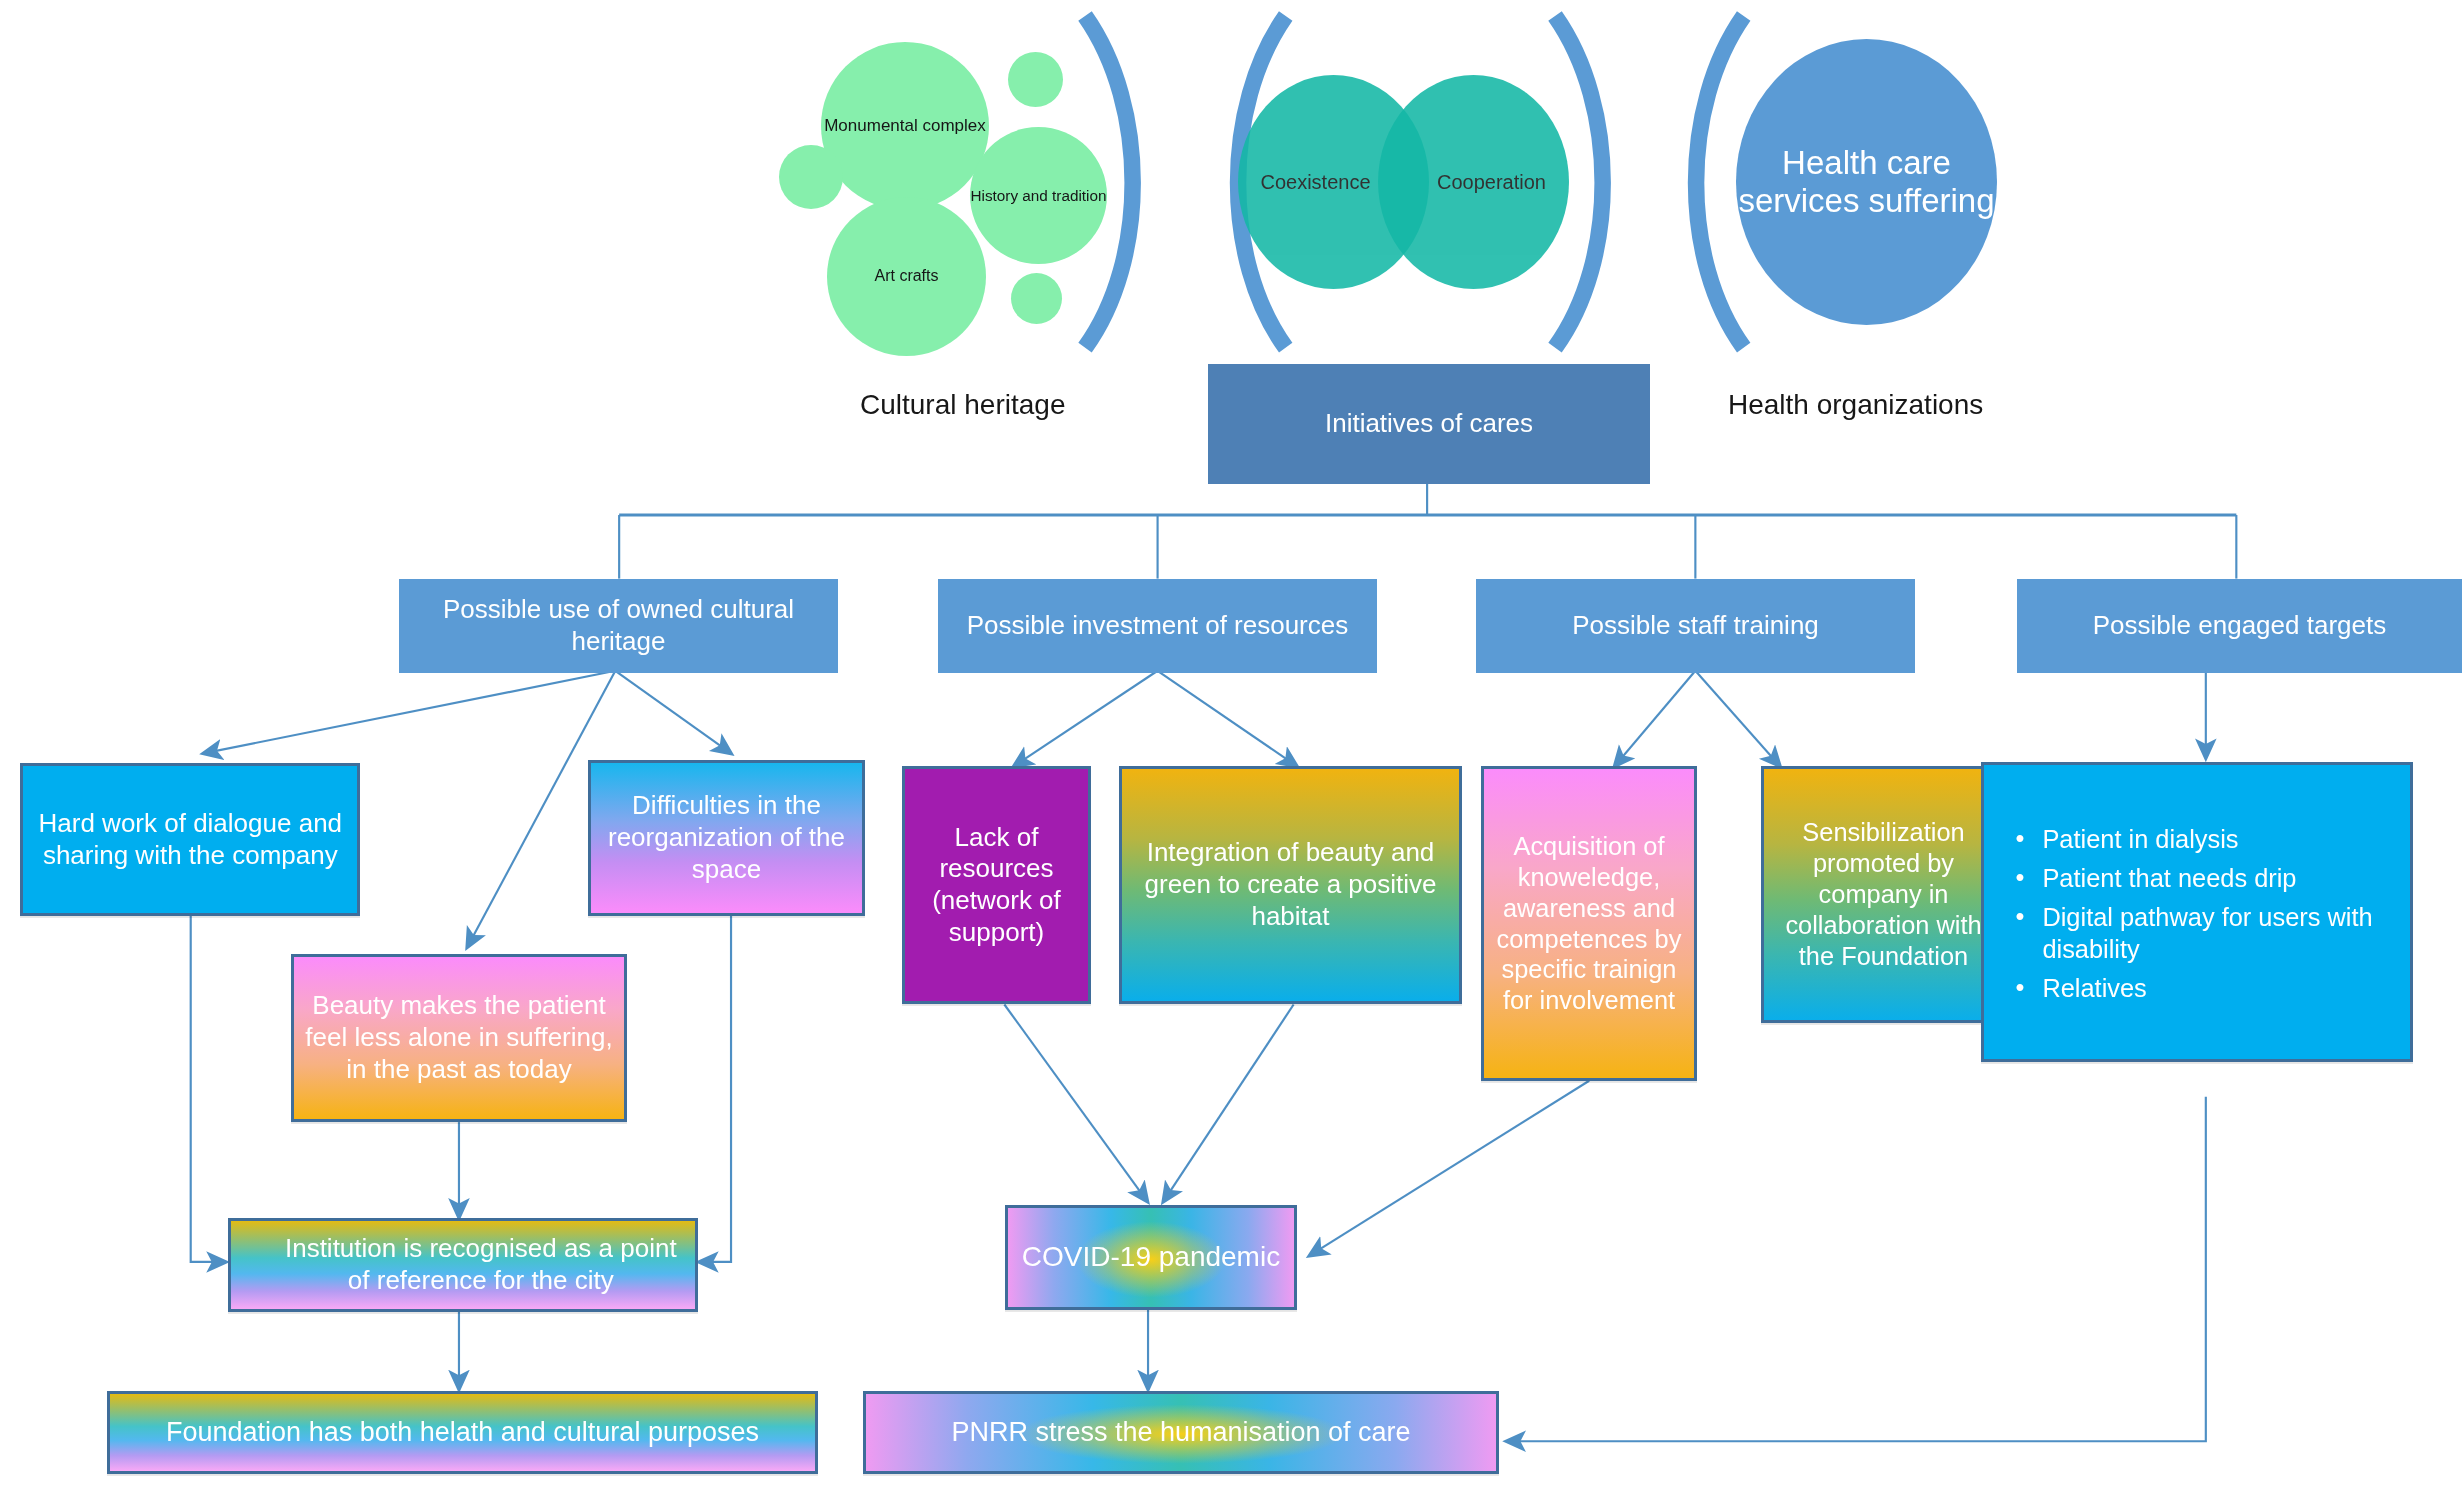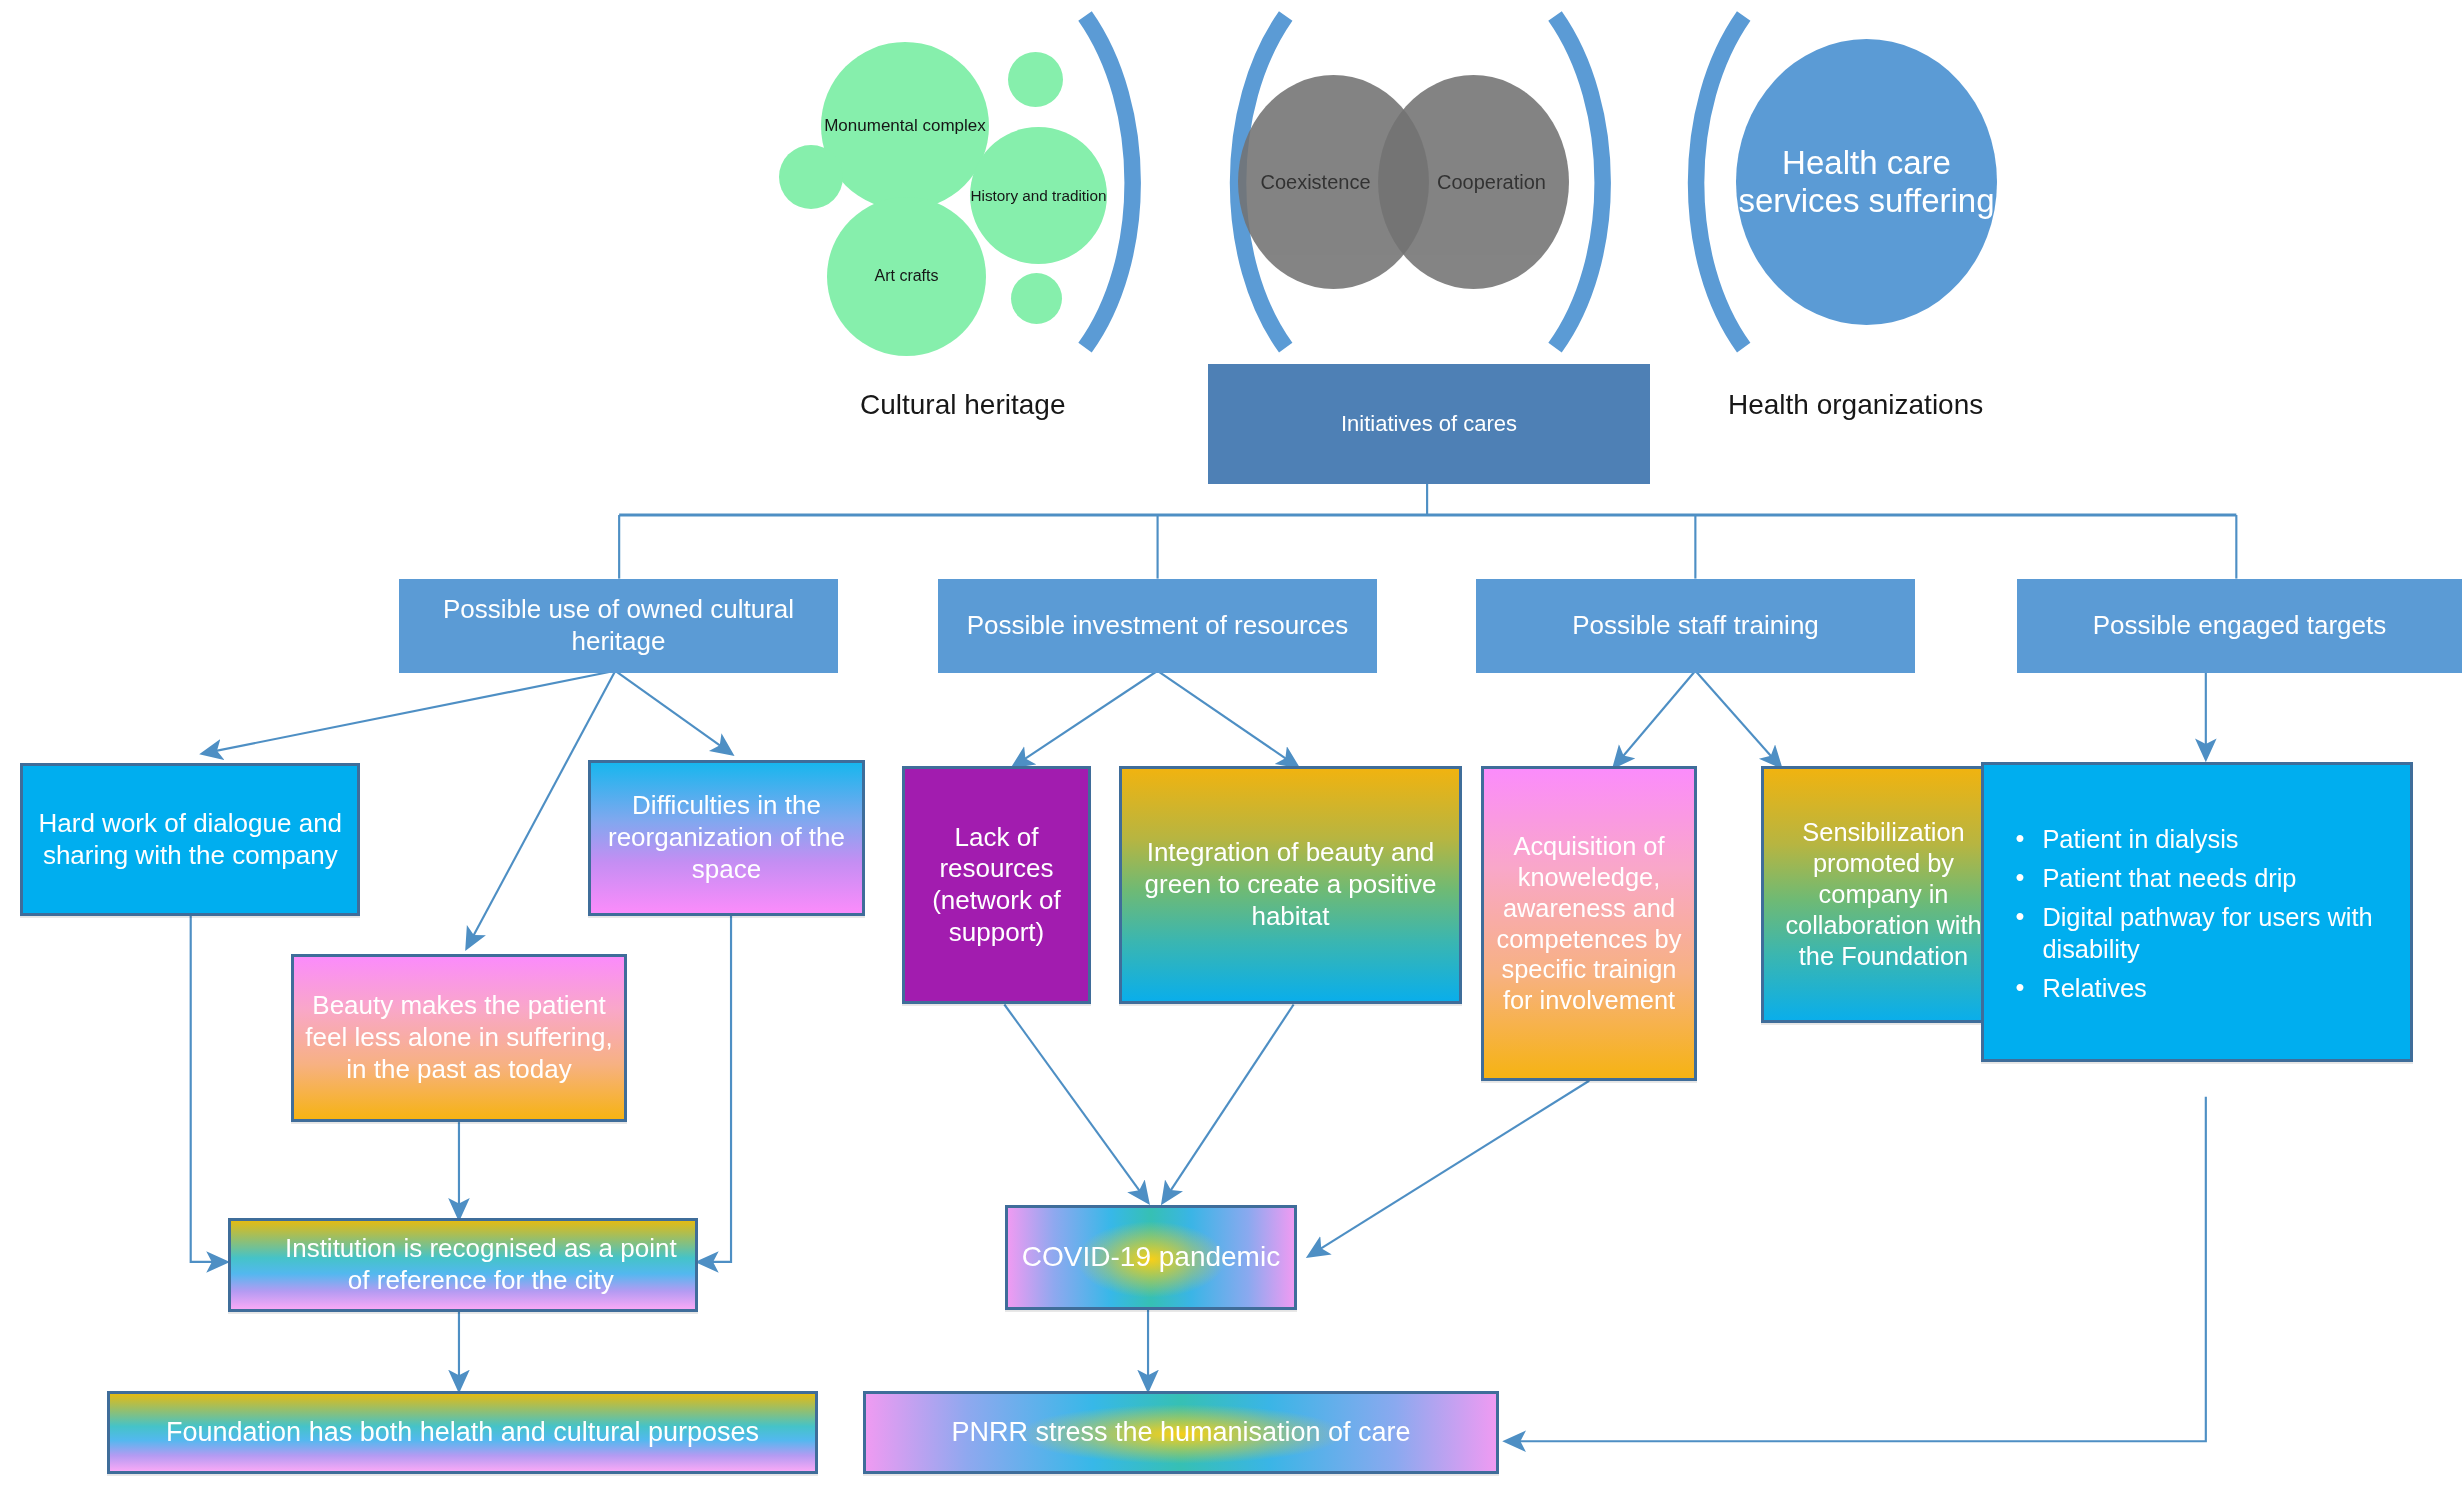--- a/index.html
+++ b/index.html
@@ -13,21 +13,21 @@
     overflow:hidden;
   }
 
   
   .circle{
     position:absolute;border-radius:50%;
     display:flex;align-items:center;justify-content:center;
     text-align:center;line-height:1.15;
   }
   .circ-light{background:#86efac;color:#161616;}
-  .circ-light-venn{background:#737373;color:#161616;opacity:.88;}
+  .circ-light-venn{background:#14b8a6;color:#161616;opacity:.88;}
   .circ-solid{background:#5b9bd5;color:#ffffff;}
 
   .bracket{position:absolute;}
   .bracket svg{display:block;overflow:visible;}
 
   .group-label{
     position:absolute;color:#171717;
     font-size:28px;white-space:nowrap;
   }
 
@@ -36,21 +36,21 @@
     position:absolute;box-sizing:border-box;
     display:flex;align-items:center;justify-content:center;
     text-align:center;color:#ffffff;line-height:1.22;
     padding:3.8px 6.4px;
   }
   .node span{display:block;width:100%;}
 
   .hdr{
     background:#5b9bd5;border:none;font-size:26px;
   }
-  .initiatives{background:#4e80b5;font-size:22px;}
+  .initiatives{background:#4e80b5;font-size:26px;}
 
   .framed{border:3.2px solid #3f6d9a;box-shadow:0 1.9px 0 rgba(0,0,0,.10);}
 
   .fill-cyan{background:#00aeef;}
   .fill-magenta{background:#a21caf;}
   .grad-cyan-magenta{background:linear-gradient(180deg,#18b6ee 0%,#7fa8ef 38%,#c48ef3 66%,#fb8cfb 100%);}
   .grad-magenta-orange{background:linear-gradient(180deg,#fb8cfb 0%,#f9a7c9 32%,#f7b183 66%,#f6b313 100%);}
   .grad-orange-green-cyan{background:linear-gradient(180deg,#f0b310 0%,#b7b541 30%,#6fba74 52%,#3bb6b0 74%,#0aaeea 100%);}
   .grad-gold-cyan-magenta{background:linear-gradient(180deg,#e3bb14 0%,#45c3c8 42%,#53b8ef 60%,#b49bf2 80%,#f8a9f6 100%);}
   .grad-radial-rainbow{

